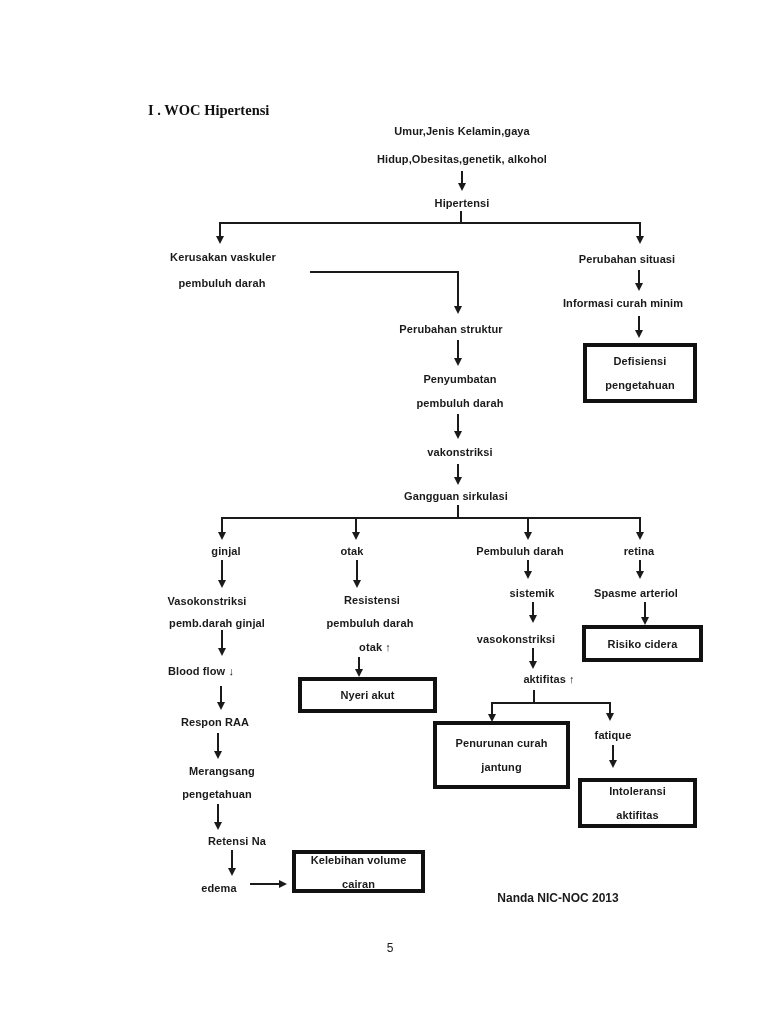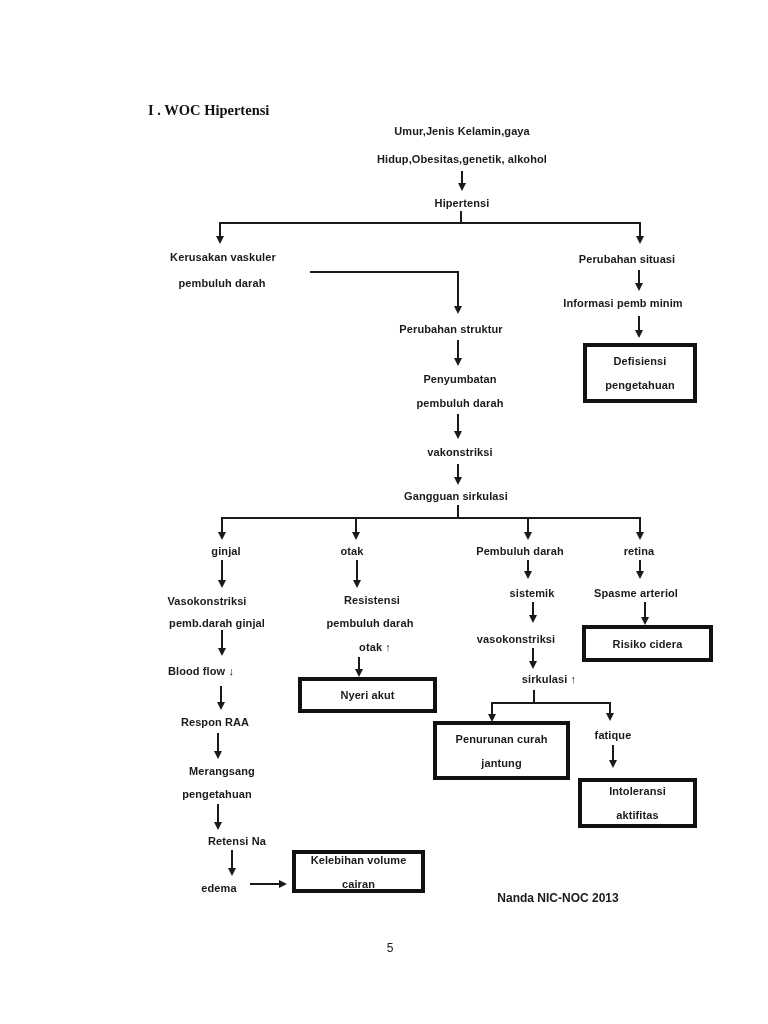--- a/index.html
+++ b/index.html
@@ -80,21 +80,21 @@
     <div class="v" style="left:460px;top:211px;height:11px"></div>
     <div class="h" style="left:219px;top:222px;width:422px"></div>
     <div class="av" style="left:219px;top:223px;height:14px"></div>
     <div class="av" style="left:639px;top:223px;height:14px"></div>
 
     <div class="n" style="left:223px;top:250px">Kerusakan vaskuler</div>
     <div class="n" style="left:222px;top:276px">pembuluh darah</div>
 
     <div class="n" style="left:627px;top:252px">Perubahan situasi</div>
     <div class="av" style="left:638px;top:270px;height:14px"></div>
-    <div class="n" style="left:623px;top:296px">Informasi pemb minim</div>
+    <div class="n" style="left:623px;top:296px">Informasi curah minim</div>
     <div class="av" style="left:638px;top:316px;height:15px"></div>
     <div class="box" style="left:583px;top:343px;width:114px;height:60px">
       <span>Defisiensi</span>
       <span>pengetahuan</span>
     </div>
 
     <div class="h" style="left:310px;top:271px;width:149px"></div>
     <div class="av" style="left:457px;top:271px;height:36px"></div>
 
     <div class="n" style="left:451px;top:322px">Perubahan struktur</div>
@@ -145,40 +145,40 @@
     <div class="av" style="left:358px;top:657px;height:13px"></div>
     <div class="box" style="left:298px;top:677px;width:139px;height:36px">
       <span>Nyeri akut</span>
     </div>
 
     <div class="av" style="left:527px;top:560px;height:12px"></div>
     <div class="n" style="left:532px;top:586px">sistemik</div>
     <div class="av" style="left:532px;top:602px;height:14px"></div>
     <div class="n" style="left:516px;top:632px">vasokonstriksi</div>
     <div class="av" style="left:532px;top:648px;height:14px"></div>
-    <div class="n" style="left:549px;top:672px">sirkulasi ↑</div>
+    <div class="n" style="left:549px;top:672px">aktifitas ↑</div>
     <div class="v" style="left:533px;top:690px;height:13px"></div>
     <div class="h" style="left:491px;top:702px;width:120px"></div>
     <div class="av" style="left:491px;top:703px;height:12px"></div>
     <div class="av" style="left:609px;top:703px;height:11px"></div>
-    <div class="box" style="left:433px;top:721px;width:137px;height:59px">
+    <div class="box" style="left:433px;top:721px;width:137px;height:68px">
       <span>Penurunan curah</span>
       <span>jantung</span>
     </div>
     <div class="n" style="left:613px;top:728px">fatique</div>
     <div class="av" style="left:612px;top:745px;height:16px"></div>
     <div class="box" style="left:578px;top:778px;width:119px;height:50px">
       <span>Intoleransi</span>
       <span>aktifitas</span>
     </div>
 
     <div class="av" style="left:639px;top:560px;height:12px"></div>
     <div class="n" style="left:636px;top:586px">Spasme arteriol</div>
     <div class="av" style="left:644px;top:602px;height:16px"></div>
-    <div class="box" style="left:582px;top:625px;width:131px;height:37px">
+    <div class="box" style="left:582px;top:625px;width:121px;height:37px">
       <span>Risiko cidera</span>
     </div>
 
   </div>
 
   <div class="footer-ref" style="left:558px;top:891px">Nanda NIC-NOC 2013</div>
   <div class="page-num" style="left:390px;top:941px">5</div>
 
 </div>
 

